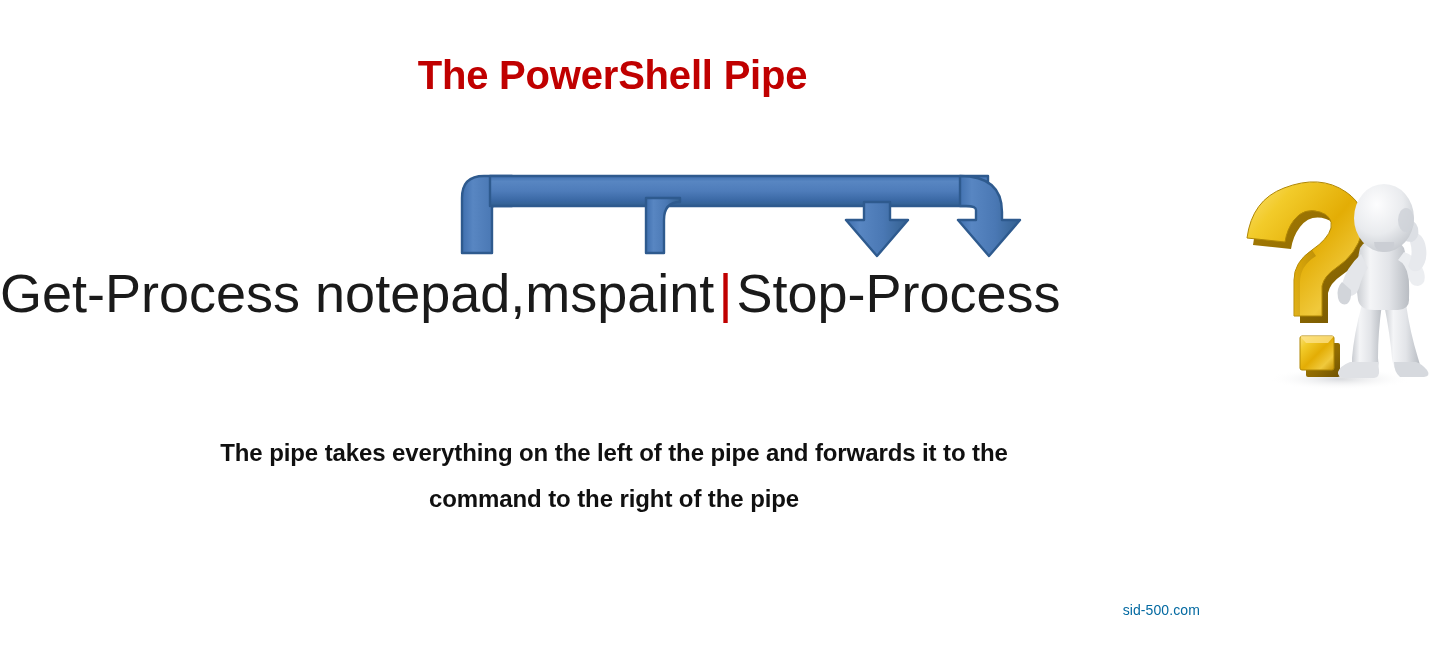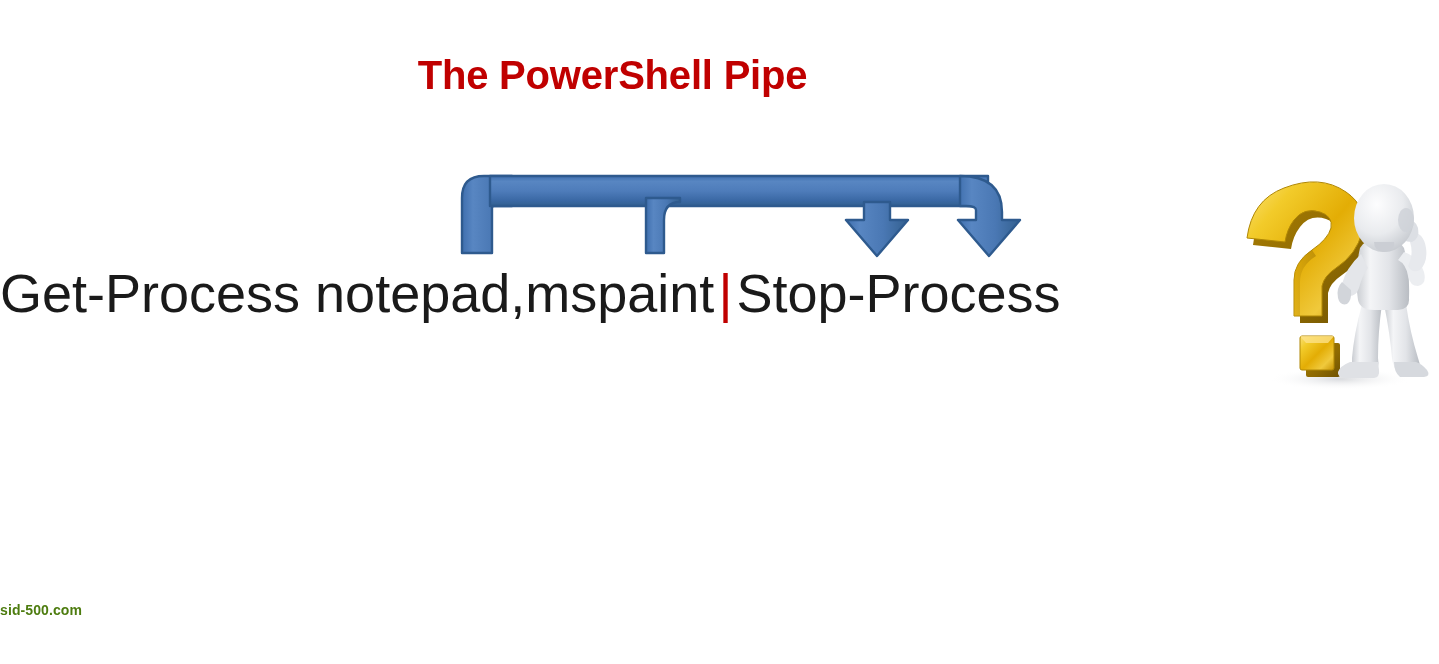--- a/index.html
+++ b/index.html
@@ -86,24 +86,24 @@
   #caption .cap-line {
     display: block;
   }
 
   
   #footer {
     position: absolute;
     left: 0;
     top: 602px;
     width: 1200px;
-    text-align: left;
+    text-align: right;
     font-size: 14px;
-    font-weight: bold;
-    color: #4d7c0f;
+    font-weight: normal;
+    color: #0369a1;
     letter-spacing: 0.1px;
   }
 
   
   #question-graphic {
     position: absolute;
     left: 1228px;
     top: 176px;
     width: 212px;
     height: 214px;
@@ -155,20 +155,22 @@
       <path d="M 508 18 Q 550 18 550 54 L 550 62 L 568 62 L 537 98
                L 506 62 L 524 62 L 524 52 Q 524 48 514 48 L 508 48 Z" fill="url(#vertGrad)" stroke="#2e5a8e" stroke-width="2.4" stroke-linejoin="round"></path>
     </svg>
   </div>
 
   <div id="command-line">
     <span class="seg">Get-Process notepad,mspaint</span><span class="pipe-char">|</span><span class="seg">Stop-Process</span>
   </div>
 
   <div id="caption">
+    <span class="cap-line">The pipe takes everything on the left of the pipe and forwards it to the</span>
+    <span class="cap-line">command to the right of the pipe</span>
   </div>
 
   <div id="question-graphic">
     <svg viewBox="0 0 212 214" xmlns="http://www.w3.org/2000/svg">
       <defs>
         <linearGradient id="goldFace" x1="0" y1="0" x2="1" y2="1">
           <stop offset="0%" stop-color="#fbe27a"></stop>
           <stop offset="22%" stop-color="#f2cb2a"></stop>
           <stop offset="52%" stop-color="#e3ad05"></stop>
           <stop offset="78%" stop-color="#f0c93c"></stop>

